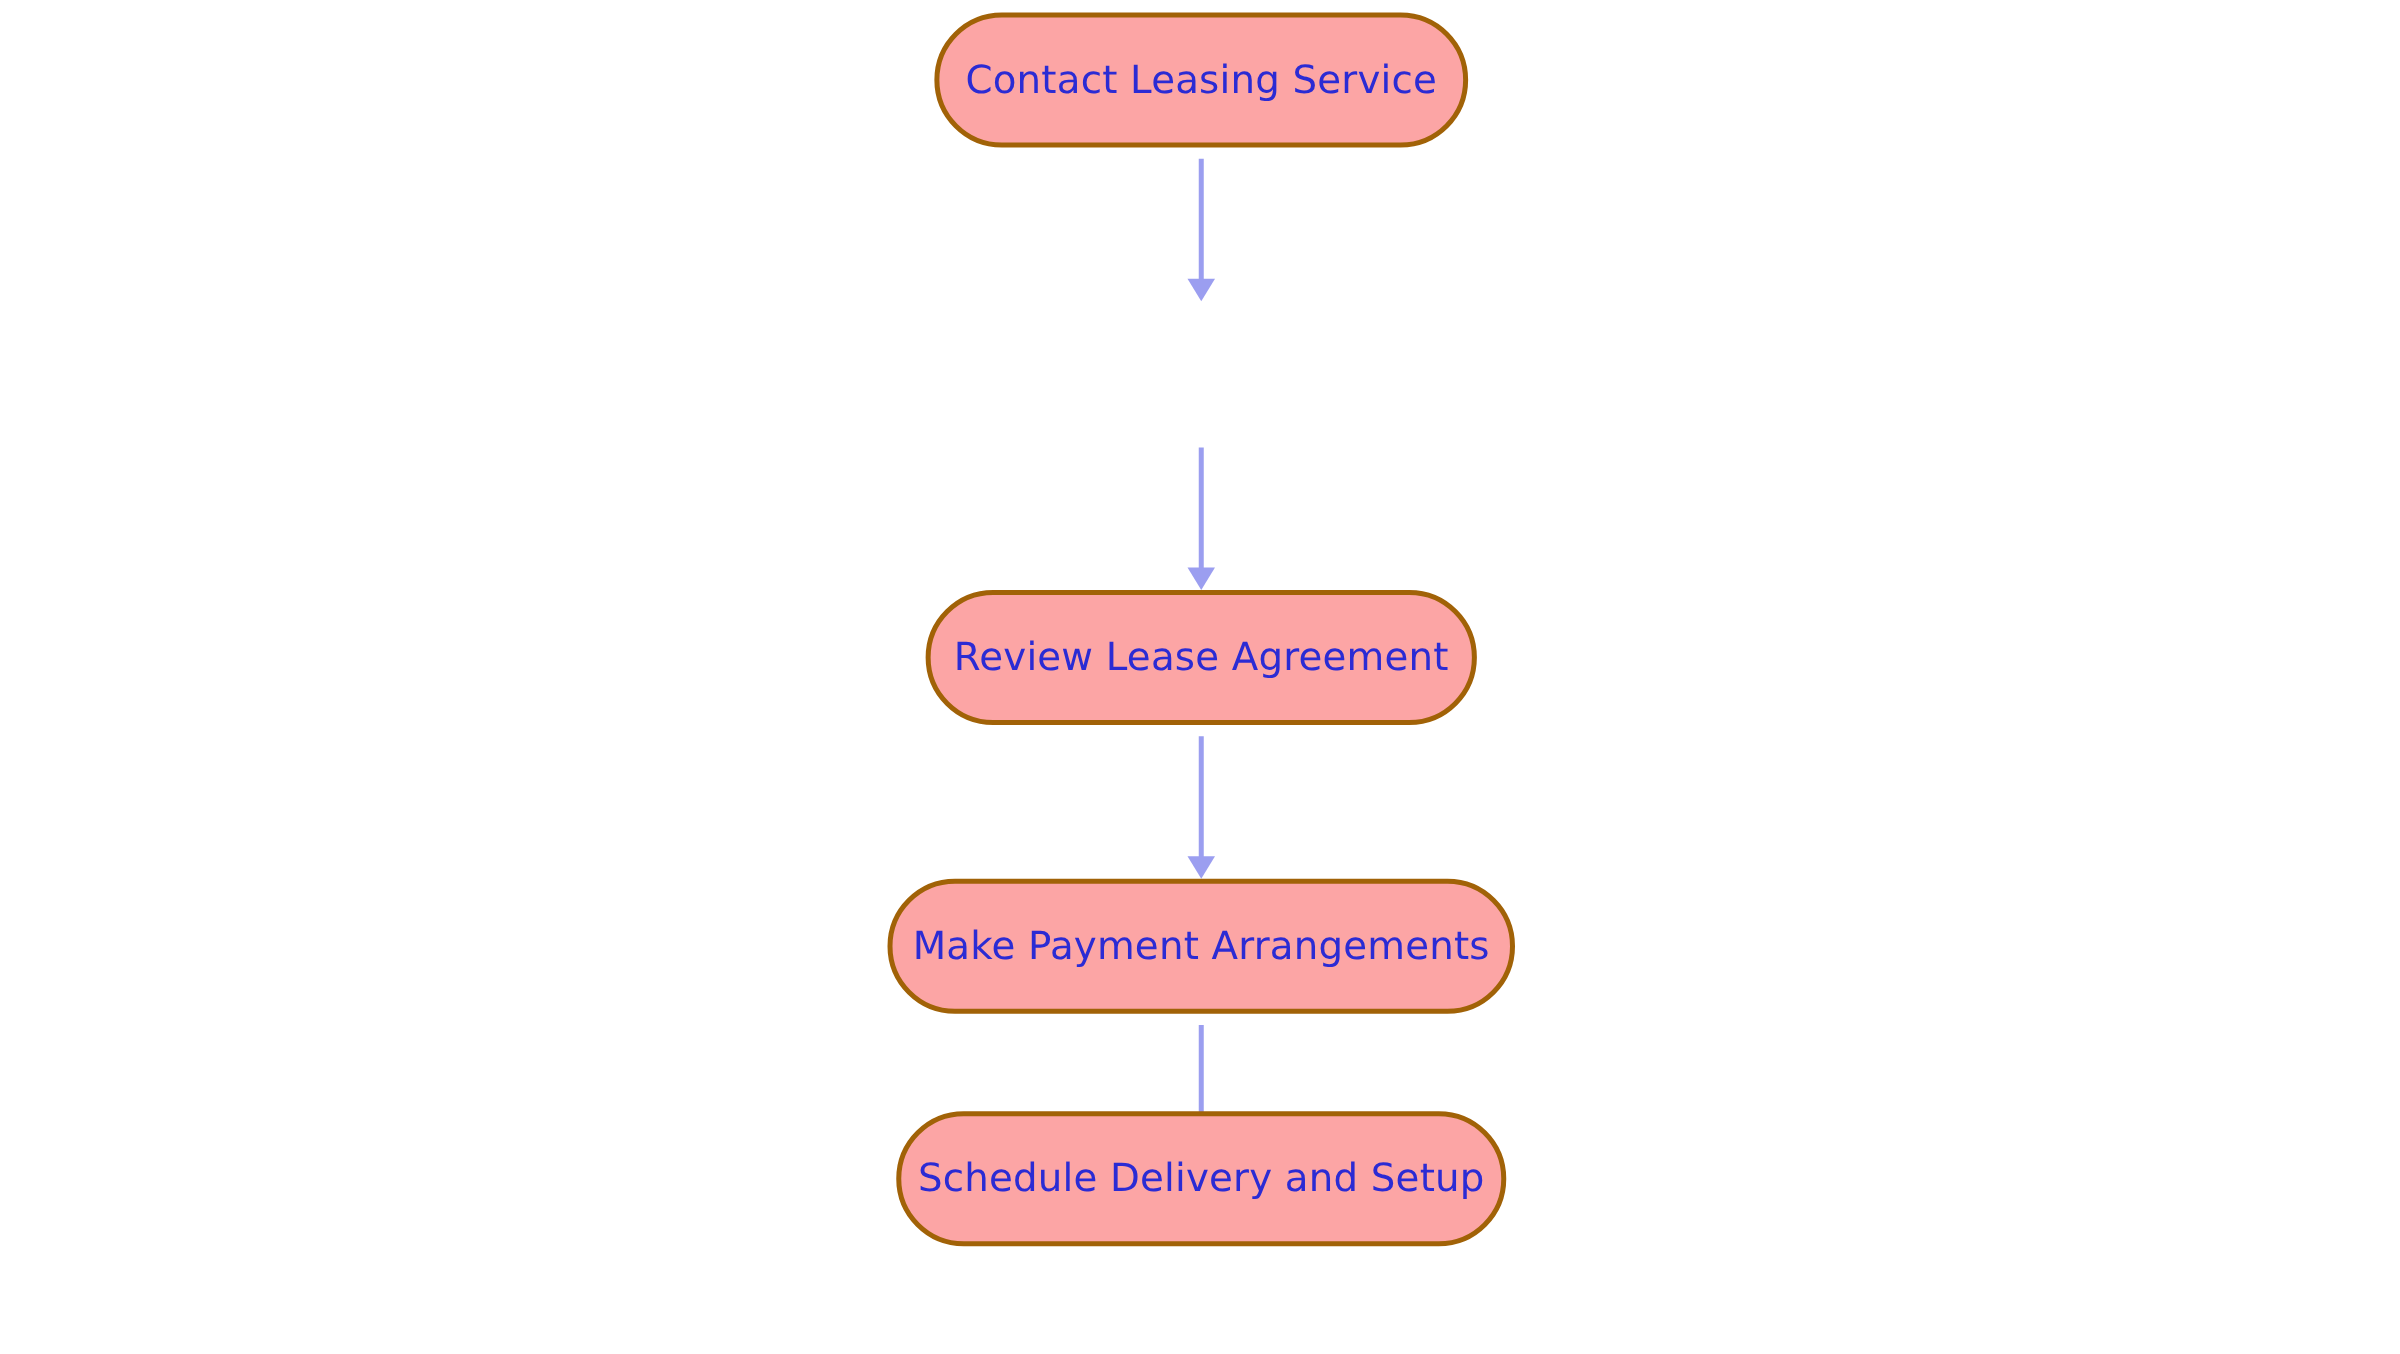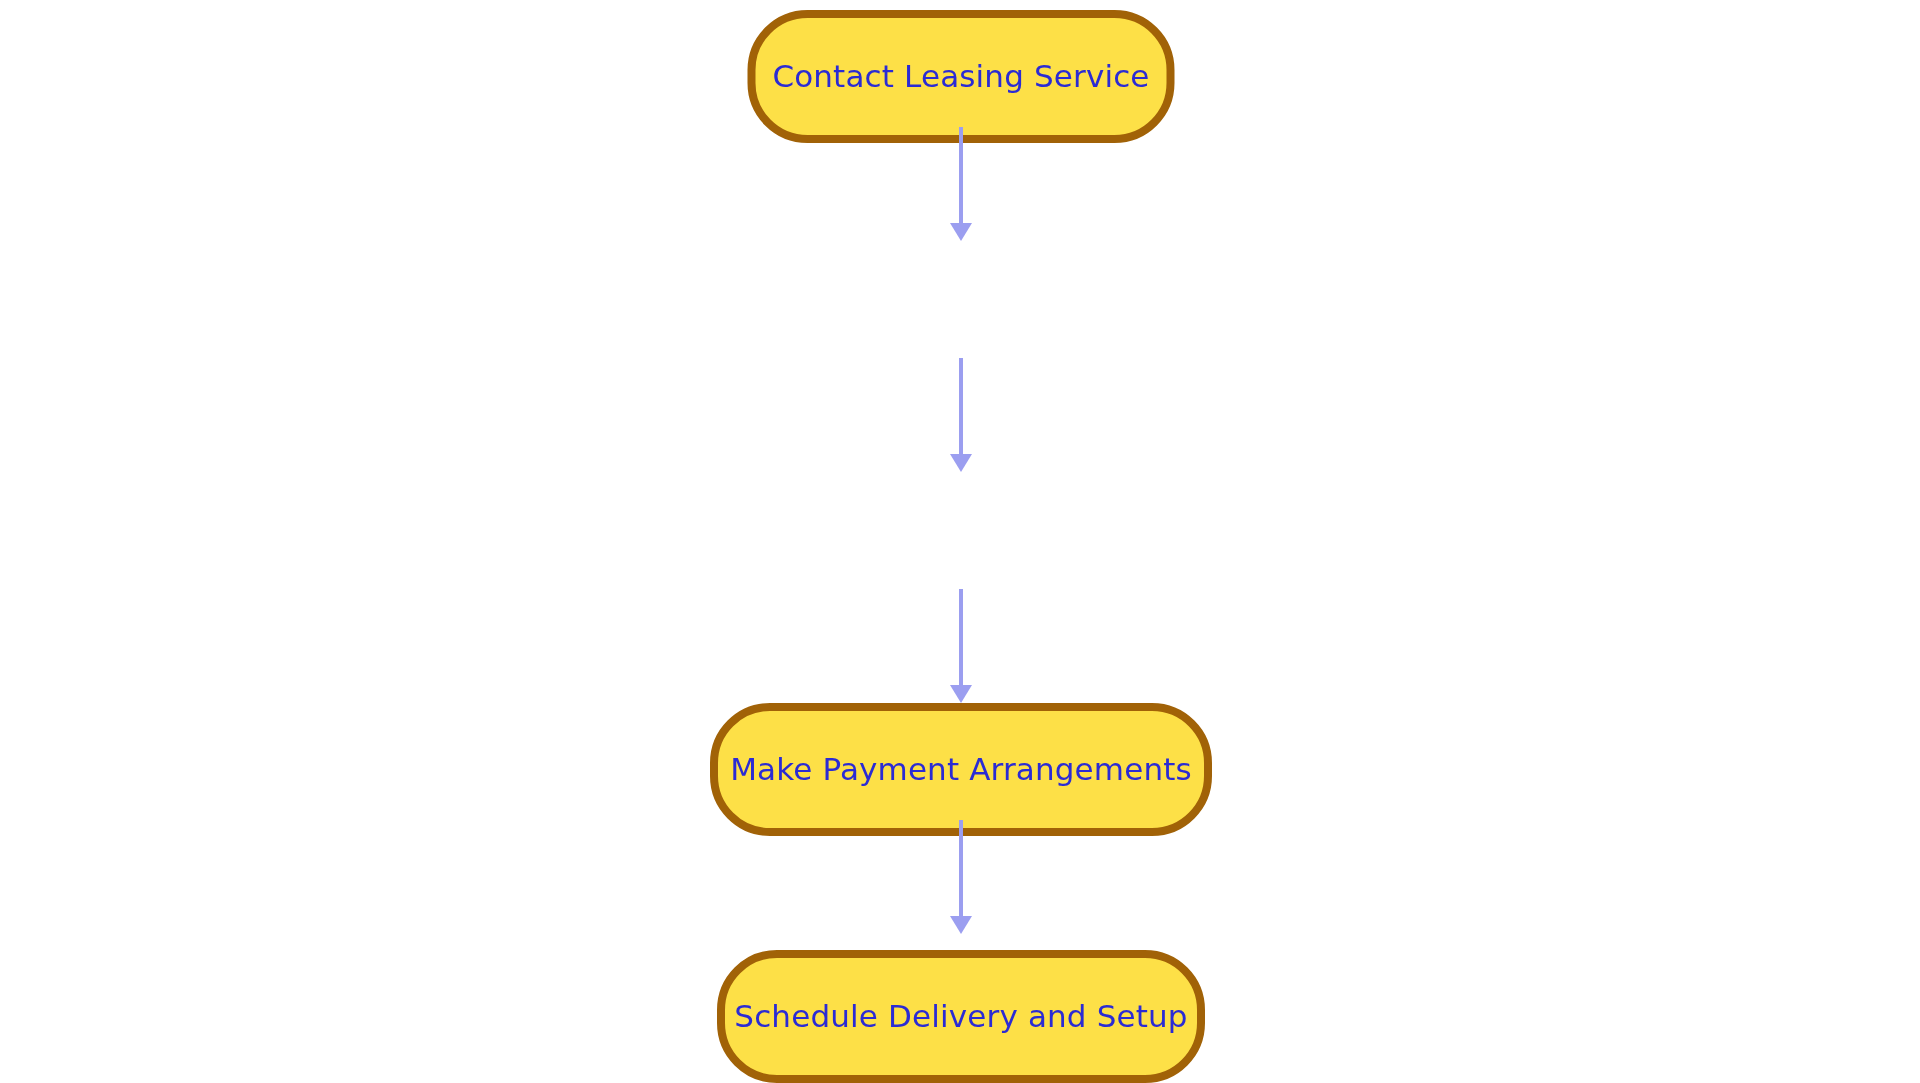--- a/index.html
+++ b/index.html
@@ -19,45 +19,45 @@
     position: relative;
     width: 1920px;
     height: 1083px;
     background: #ffffff;
   }
 
   
   .flow-node {
     position: absolute;
     box-sizing: border-box;
-    height: 133px;
+    height: 108px;
     border-radius: 60px;
-    background: #fde047;
-    border: 8px solid #a16207;
+    background: #fca5a5;
+    border: 4px solid #a16207;
     display: flex;
     align-items: center;
     justify-content: center;
     transform: translateX(-50%);
     left: 961px;
   }
   .flow-node .node-label {
     color: #2b2bd4;
     font-size: 31px;
     font-weight: 400;
     letter-spacing: 0.15px;
     white-space: nowrap;
     line-height: 1;
     font-family: "DejaVu Sans", "Liberation Sans", sans-serif;
   }
 
   .node-1 { top: 10px;  width: 427px; }
   .node-2 { top: 241px; width: 403px; }
   .node-3 { top: 472px; width: 441px; }
   .node-4 { top: 703px; width: 502px; }
-  .node-5 { top: 950px; width: 488px; }
+  .node-5 { top: 889px; width: 488px; }
 
   
   .flow-arrow {
     position: absolute;
     left: 961px;
     transform: translateX(-50%);
     width: 24px;
     height: 114px;
   }
   .arrow-1 { top: 127px; }
@@ -99,20 +99,23 @@
     <div class="arrow-line"></div>
     <div class="arrow-head"></div>
   </div>
 
 
   <div class="flow-arrow arrow-2">
     <div class="arrow-line"></div>
     <div class="arrow-head"></div>
   </div>
 
+  <div class="flow-node node-3">
+    <span class="node-label">Review Lease Agreement</span>
+  </div>
 
   <div class="flow-arrow arrow-3">
     <div class="arrow-line"></div>
     <div class="arrow-head"></div>
   </div>
 
   <div class="flow-node node-4">
     <span class="node-label">Make Payment Arrangements</span>
   </div>
 

